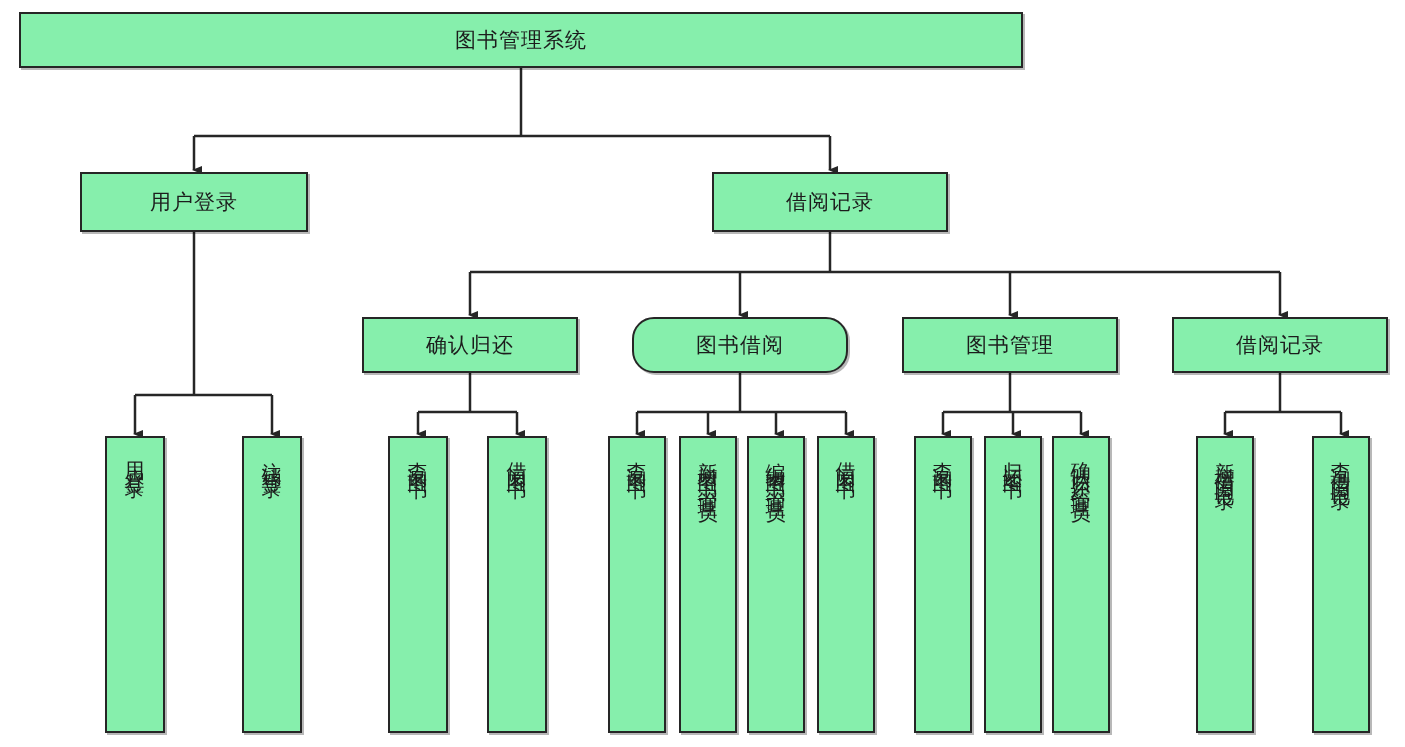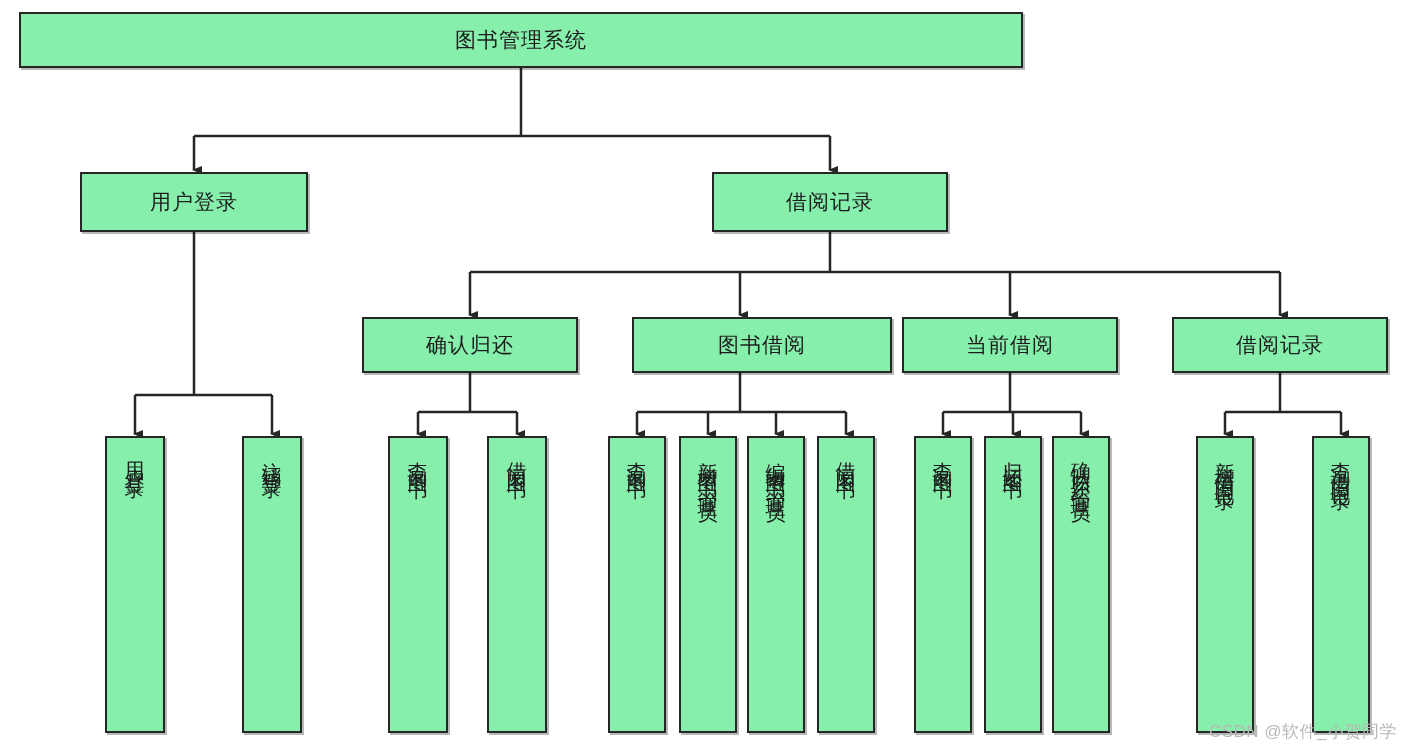--- a/index.html
+++ b/index.html
@@ -121,25 +121,25 @@
     </div>
   <div class="node-box" style="left: 80px; top: 172px; width: 228px; height: 60px;">
         <span class="node-label">用户登录</span>
       </div>
       <div class="node-box" style="left: 712px; top: 172px; width: 236px; height: 60px;">
         <span class="node-label">借阅记录</span>
       </div>
       <div class="node-box" style="left: 362px; top: 317px; width: 216px; height: 56px;">
         <span class="node-label">确认归还</span>
       </div>
-      <div class="node-box" style="left: 632px; top: 317px; width: 260px; height: 56px;">
+      <div class="node-box" style="left: 632px; top: 317px; width: 216px; height: 56px; border-radius: 22px;">
         <span class="node-label">图书借阅</span>
       </div>
       <div class="node-box" style="left: 902px; top: 317px; width: 216px; height: 56px;">
-        <span class="node-label">当前借阅</span>
+        <span class="node-label">图书管理</span>
       </div>
       <div class="node-box" style="left: 1172px; top: 317px; width: 216px; height: 56px;">
         <span class="node-label">借阅记录</span>
       </div>
       <div class="node-box vertical" style="left: 105px; top: 436px; width: 60px; height: 297px;">
         <span class="node-label">用户登录</span>
       </div>
       <div class="node-box vertical" style="left: 242px; top: 436px; width: 60px; height: 297px;">
         <span class="node-label">注销登录</span>
       </div>
@@ -171,14 +171,13 @@
         <span class="node-label">确认归还（管理员）</span>
       </div>
       <div class="node-box vertical" style="left: 1196px; top: 436px; width: 58px; height: 297px;">
         <span class="node-label">新增借阅记录</span>
       </div>
       <div class="node-box vertical" style="left: 1312px; top: 436px; width: 58px; height: 297px;">
         <span class="node-label">查询借阅记录</span>
       </div>
     </div>
 
-  <div class="watermark">CSDN @软件_小贺同学</div>
 </div>
 
 </body></html>

